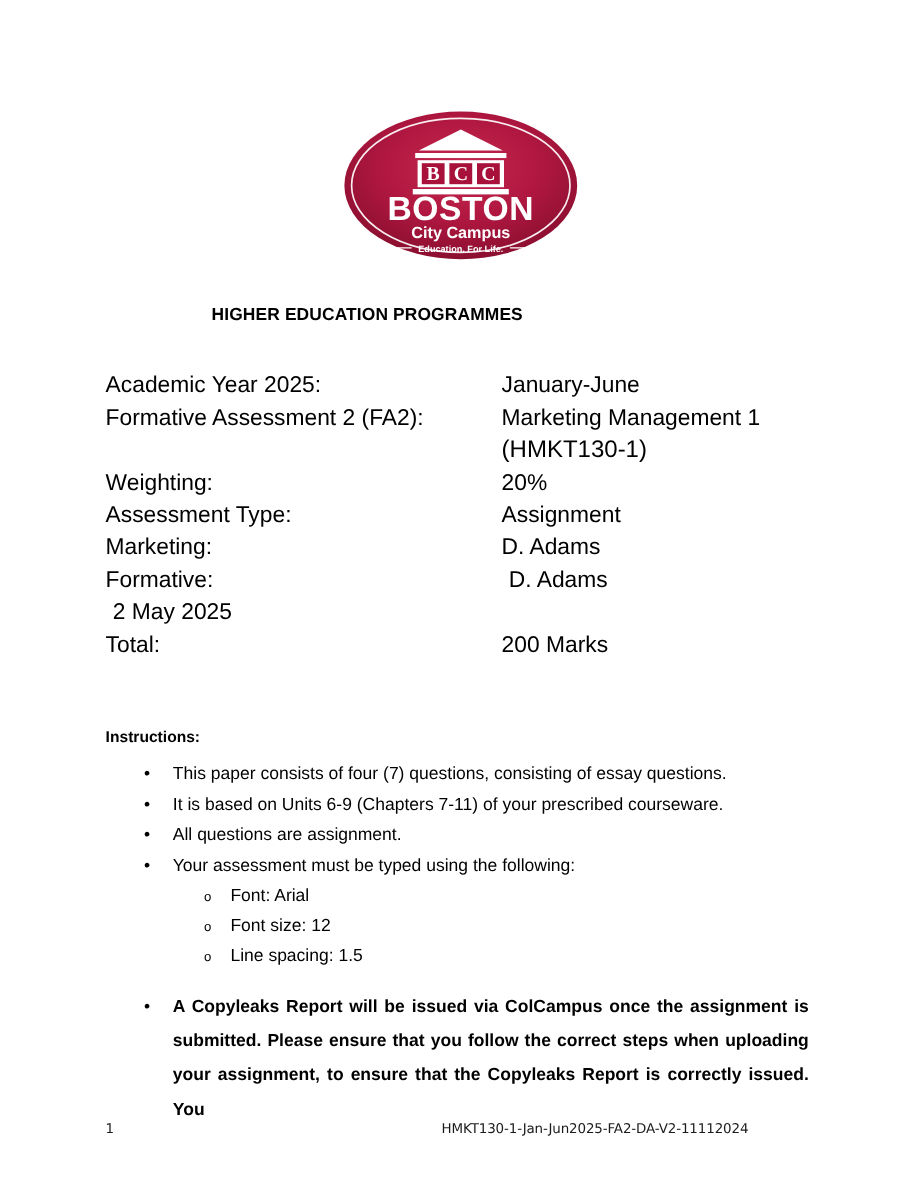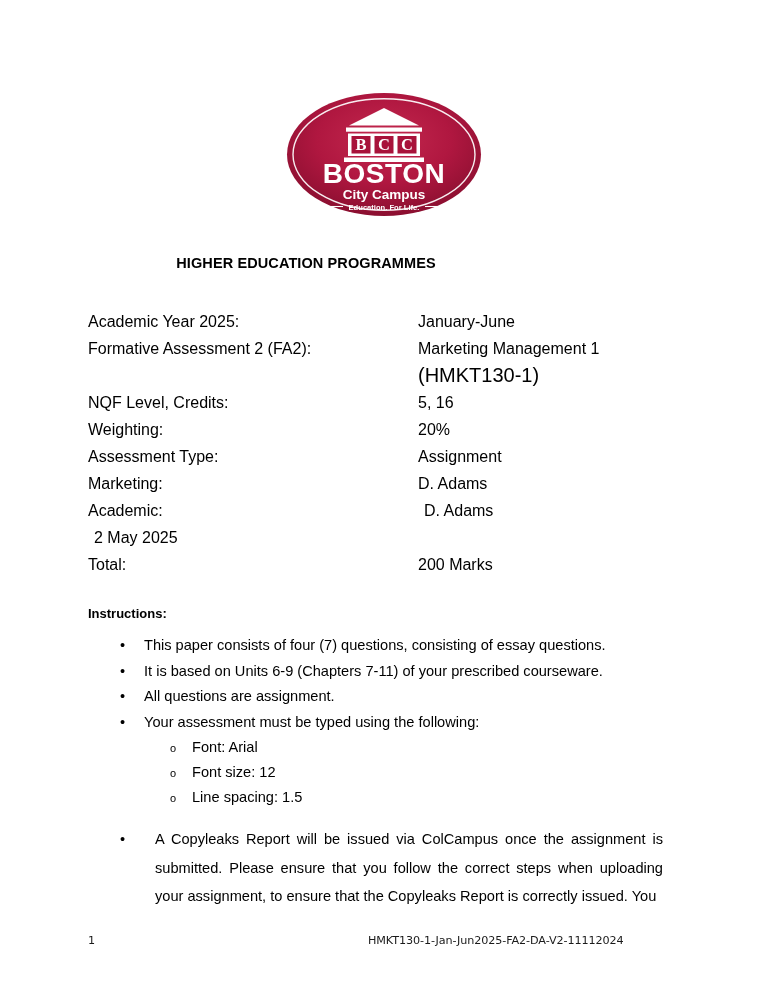--- a/index.html
+++ b/index.html
@@ -57,21 +57,21 @@
     position: absolute;
     left: 88px;
     top: 308px;
     width: 590px;
   }
   .info-row {
     display: flex;
     align-items: center;
     height: 27px;
     line-height: 27px;
-    font-size: 16px;
+    font-size: 19px;
   }
   .info-label {
     width: 330px;
     flex: 0 0 330px;
     white-space: nowrap;
   }
   .info-value {
     flex: 1 1 auto;
     white-space: nowrap;
   }
@@ -117,23 +117,24 @@
   }
   .bullet-item.gap { margin-top: 15px; }
 
   .bullet-item.justify {
     text-align: justify;
     padding-right: 4px;
     line-height: 28.5px;
   }
   .bullet-item.justify .marker { line-height: 28.5px; }
   .bullet-item.justify p {
-    margin: 11px;
+    margin: 0;
     text-align: justify;
     text-align-last: left;
+    font-weight: bold;
   }
 
   .subbullet-item {
     position: relative;
     padding-left: 104px;
     font-size: 14.6px;
     line-height: 25px;
     min-height: 25px;
   }
   .subbullet-item .marker {
@@ -227,42 +228,38 @@
 
     <div class="info-row">
       <span class="info-label">Formative Assessment 2 (FA2):</span>
       <span class="info-value">Marketing Management 1</span>
     </div>
     <div class="info-continuation">
       <span class="pad"></span>
       <span class="info-value">(HMKT130-1)</span>
     </div>
 
-    <div class="info-row">
-      <span class="info-label">NQF Level, Credits:</span>
-      <span class="info-value">5, 16</span>
-    </div>
 
     <div class="info-row">
       <span class="info-label">Weighting:</span>
       <span class="info-value">20%</span>
     </div>
 
     <div class="info-row">
       <span class="info-label">Assessment Type:</span>
       <span class="info-value">Assignment</span>
     </div>
 
     <div class="info-row">
       <span class="info-label">Marketing:</span>
       <span class="info-value">D. Adams</span>
     </div>
 
     <div class="info-row">
-      <span class="info-label">Academic:</span>
+      <span class="info-label">Formative:</span>
       <span class="info-value indented">D. Adams</span>
     </div>
 
     <div class="info-row">
       <span class="info-value indented">2 May 2025</span>
     </div>
 
     <div class="info-row">
       <span class="info-label">Total:</span>
       <span class="info-value">200 Marks</span>

